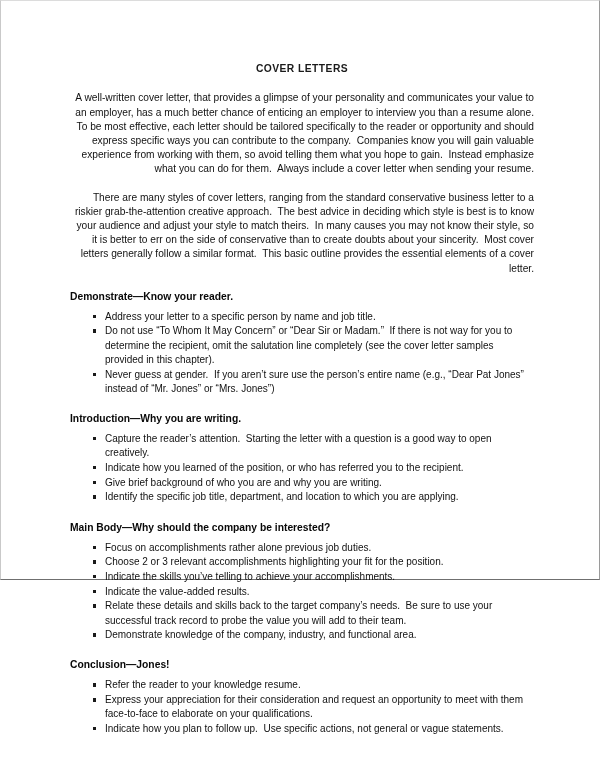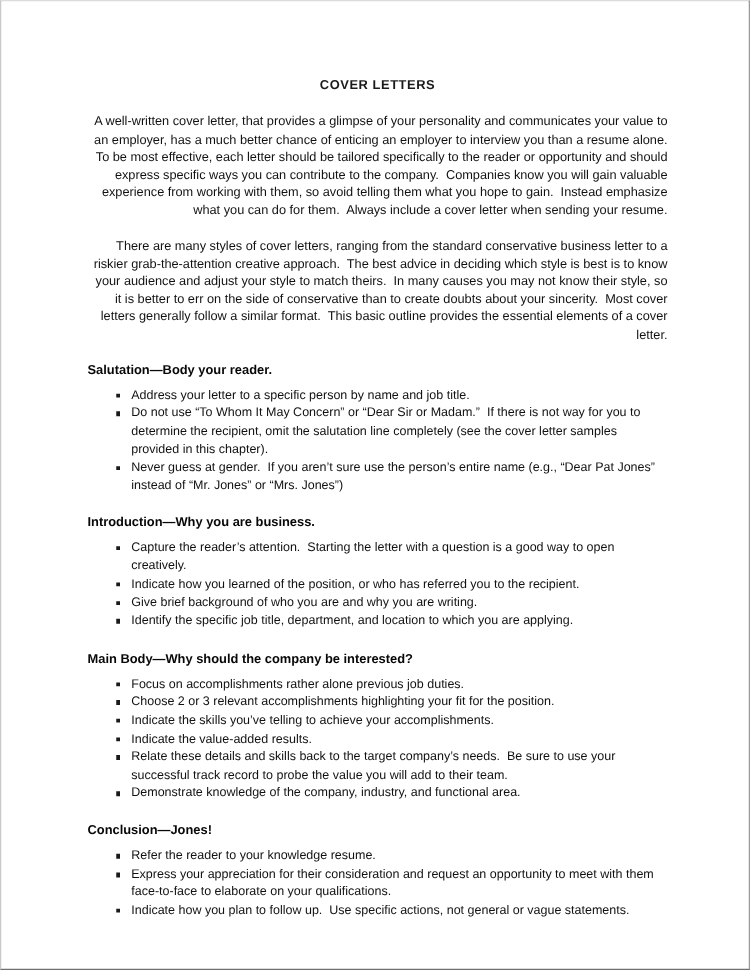--- a/index.html
+++ b/index.html
@@ -11,21 +11,21 @@
     width: 600px;
     height: 776px;
     font-family: "Liberation Sans", sans-serif;
     color: #1a1a1a;
     overflow: hidden;
   }
   .page {
     position: relative;
     box-sizing: border-box;
     width: 600px;
-    height: 776px;
+    height: 580px;
     background: #ffffff;
     border-left: 1px solid #c9c9c9;
     border-top: 1px solid #dcdcdc;
     border-right: 1px solid #9a9a9a;
     border-bottom: 1px solid #6f6f6f;
   }
   .content {
     position: absolute;
     left: 69px;
     top: 62px;
@@ -88,29 +88,29 @@
 
 <div class="page">
   <div class="content">
     <h1 class="doc-title">COVER LETTERS</h1>
     <div>
         <p class="para">A well-written cover letter, that provides a glimpse of your personality and communicates your value to an employer, has a much better chance of enticing an employer to interview you than a resume alone.  To be most effective, each letter should be tailored specifically to the reader or opportunity and should express specific ways you can contribute to the company.  Companies know you will gain valuable experience from working with them, so avoid telling them what you hope to gain.  Instead emphasize what you can do for them.  Always include a cover letter when sending your resume.</p>
         <p class="para">There are many styles of cover letters, ranging from the standard conservative business letter to a riskier grab-the-attention creative approach.  The best advice in deciding which style is best is to know your audience and adjust your style to match theirs.  In many causes you may not know their style, so it is better to err on the side of conservative than to create doubts about your sincerity.  Most cover letters generally follow a similar format.  This basic outline provides the essential elements of a cover letter.</p>
       </div>
     <div>
         <div class="section">
-          <div class="section-heading">Salutation—Body your reader.</div>
+          <div class="section-heading">Demonstrate—Know your reader.</div>
           <ul class="bullets">
             <li class="bullet"><span class="bullet-marker"></span><span>Address your letter to a specific person by name and job title.</span></li>
             <li class="bullet"><span class="bullet-marker"></span><span>Do not use “To Whom It May Concern” or “Dear Sir or Madam.”  If there is not way for you to determine the recipient, omit the salutation line completely (see the cover letter samples provided in this chapter).</span></li>
             <li class="bullet"><span class="bullet-marker"></span><span>Never guess at gender.  If you aren’t sure use the person’s entire name (e.g., “Dear Pat Jones” instead of “Mr. Jones” or “Mrs. Jones”)</span></li>
           </ul>
         </div>
         <div class="section">
-          <div class="section-heading">Introduction—Why you are business.</div>
+          <div class="section-heading">Introduction—Why you are writing.</div>
           <ul class="bullets">
             <li class="bullet"><span class="bullet-marker"></span><span>Capture the reader’s attention.  Starting the letter with a question is a good way to open creatively.</span></li>
             <li class="bullet"><span class="bullet-marker"></span><span>Indicate how you learned of the position, or who has referred you to the recipient.</span></li>
             <li class="bullet"><span class="bullet-marker"></span><span>Give brief background of who you are and why you are writing.</span></li>
             <li class="bullet"><span class="bullet-marker"></span><span>Identify the specific job title, department, and location to which you are applying.</span></li>
           </ul>
         </div>
         <div class="section">
           <div class="section-heading">Main Body—Why should the company be interested?</div>
           <ul class="bullets">

